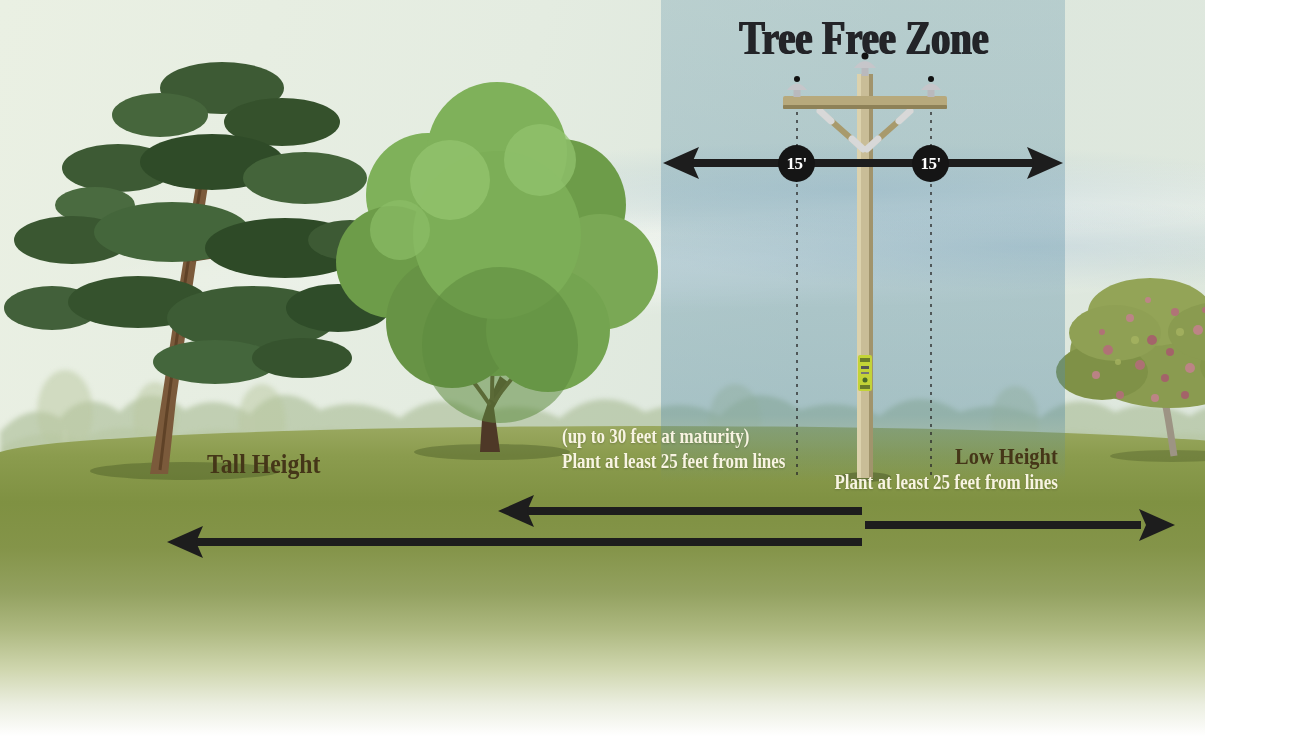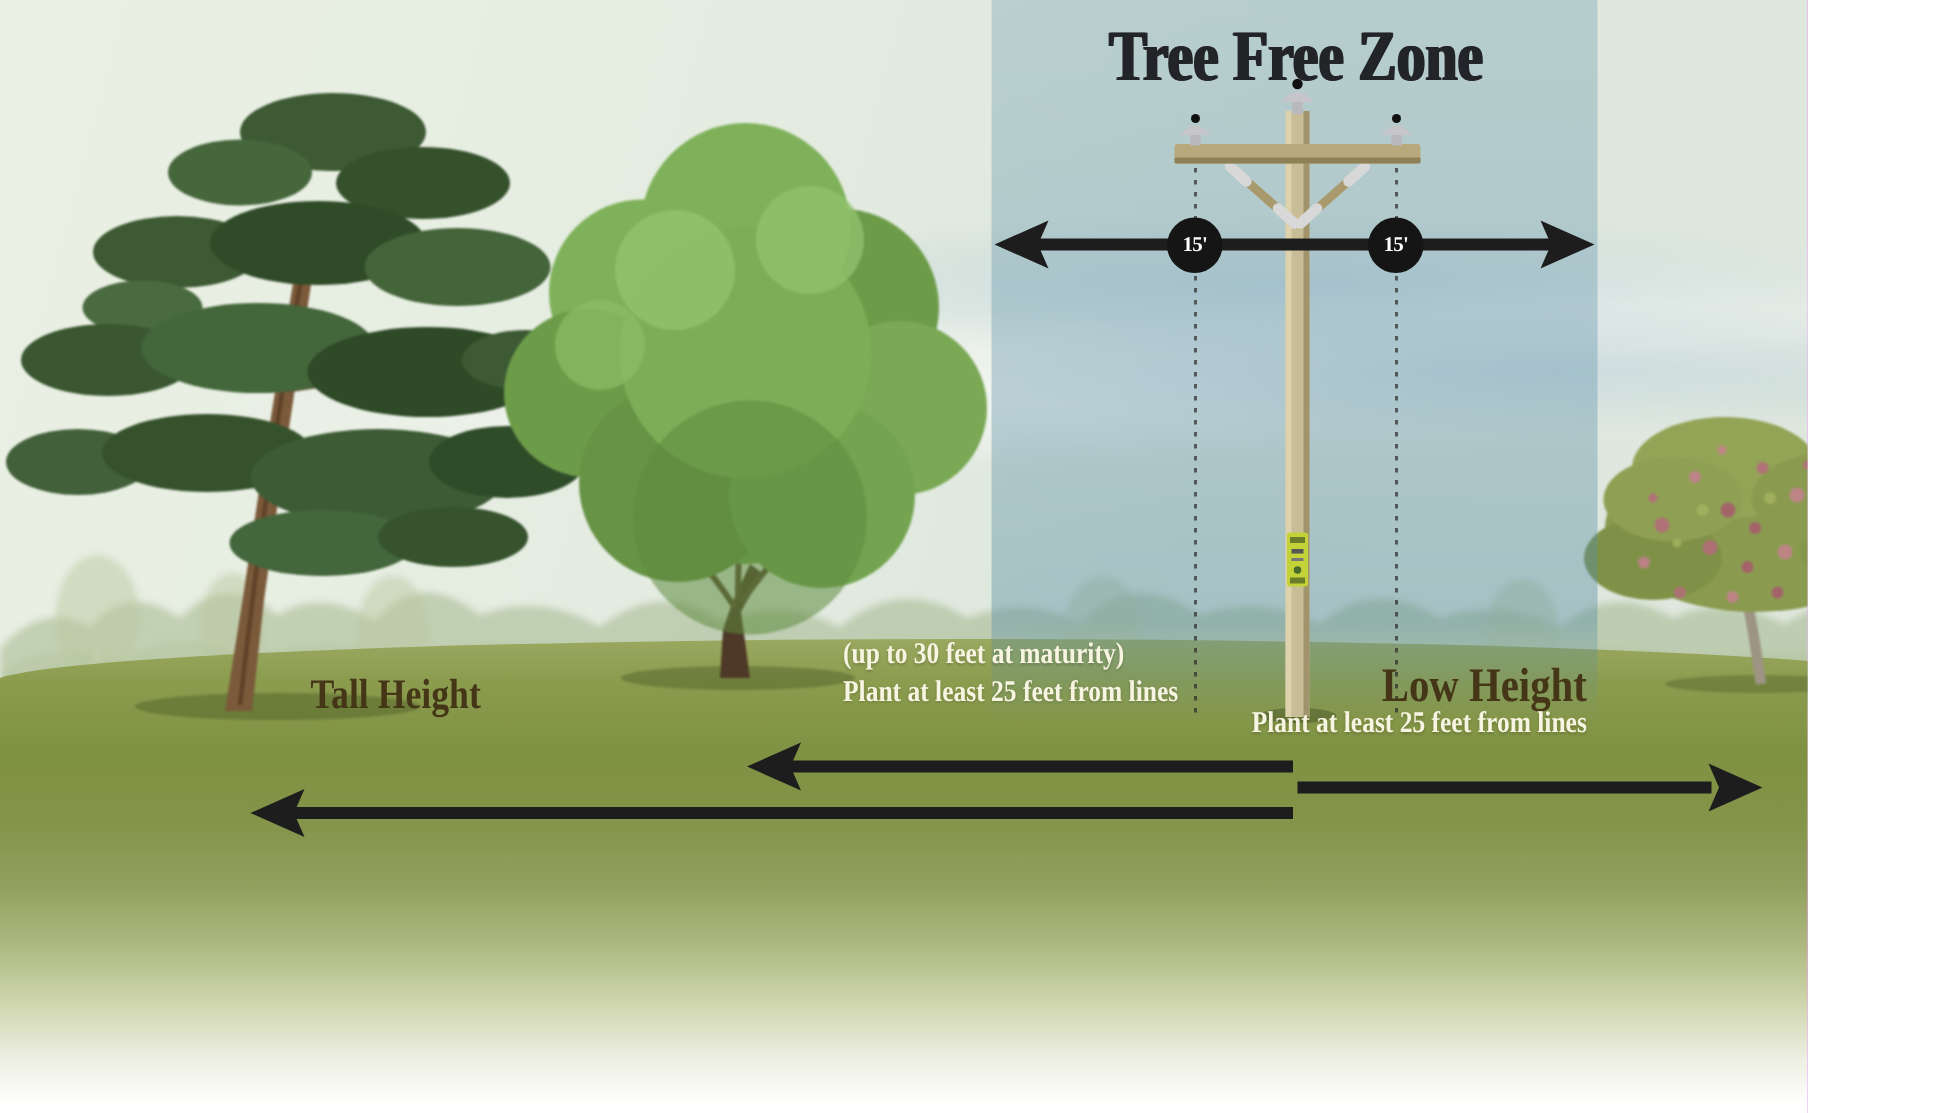--- a/index.html
+++ b/index.html
@@ -43,40 +43,40 @@
   .title{
     left:663px;top:10px;width:402px;text-align:center;
     font-size:48px;font-weight:bold;color:#232428;letter-spacing:0;
     transform:scaleX(.8);transform-origin:center;
     text-shadow:1px 0 0 #232428,-1px 0 0 #232428;
     white-space:nowrap;
   }
   
   .badge{
     width:37px;height:37px;border-radius:50%;
-    background:#151515;color:#fff;font-weight:bold;font-size:14px;
+    background:#151515;color:#fff;font-weight:bold;font-size:17px;
     display:flex;align-items:center;justify-content:center;
     letter-spacing:-.5px;
   }
   .badge-left{left:778px;top:145px;}
   .badge-right{left:912px;top:145px;}
   
   .block{line-height:1;}
   .block .ln{display:block;white-space:nowrap;}
   .block .inner{display:inline-block;transform:scaleX(.85);transform-origin:left center;}
   .block.right-align{text-align:right;}
   .block.right-align .inner{transform-origin:right center;}
   .block .h{font-weight:bold;color:#453618;font-size:28px;line-height:30px;}
   .block .l{font-weight:bold;color:#f8f4e2;font-size:20px;line-height:25px;
             text-shadow:0 1px 2px rgba(30,40,10,.25);}
   .block-tall{left:207px;top:449px;}
   .block-medium{left:562px;top:424px;}
   .block-medium .h{font-size:26px;line-height:28px;}
   .block-low{right:147px;top:442px;}
-  .block-low .h{font-size:32px;line-height:28px;}
+  .block-low .h{font-size:24px;line-height:28px;}
 </style>
 </head>
 <body>
 
 <div class="canvas">
 
   <div class="abs sky"></div>
   <div class="abs clouds"></div>
 
   <svg class="abs treeline-svg" width="1292" height="742" viewBox="0 0 1292 742">

